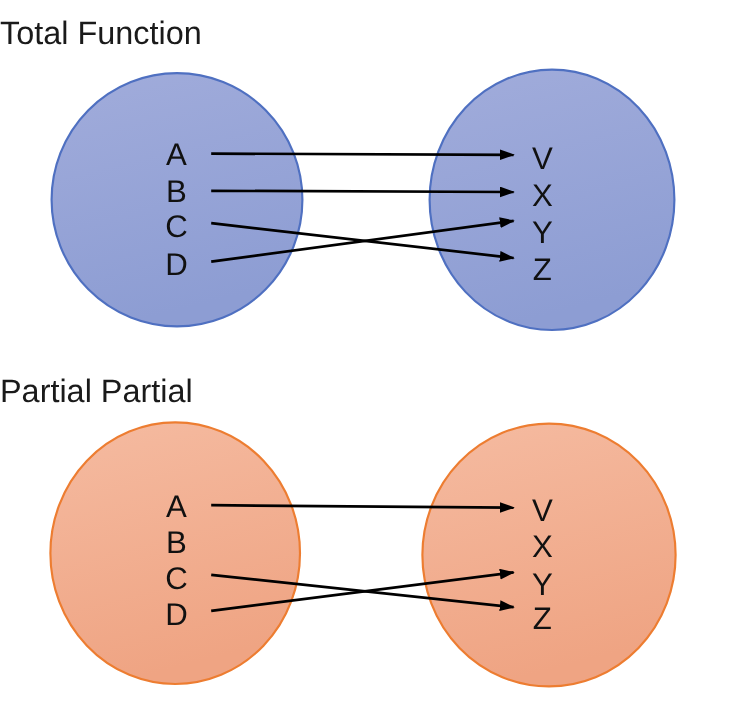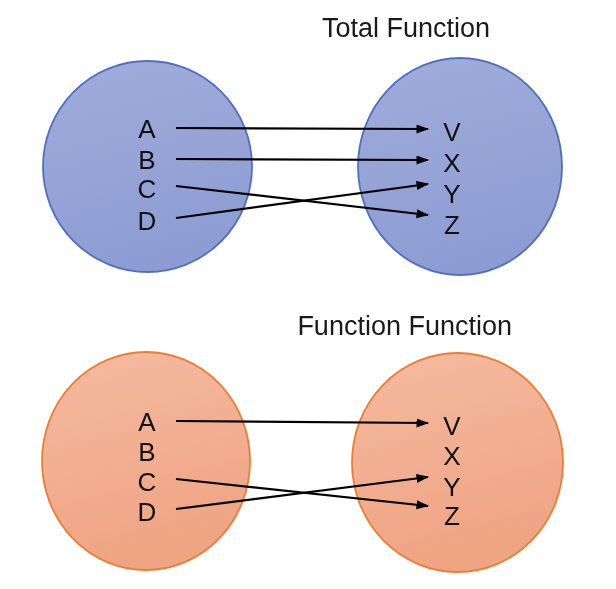--- a/index.html
+++ b/index.html
@@ -1,18 +1,18 @@
 <!DOCTYPE html>
 <html><head>
 <meta charset="utf-8">
 <style>
   html,body{margin:0;padding:0;background:#fff;}
   .canvas{position:relative;width:616px;height:589px;background:#fff;overflow:hidden;
           font-family:"Liberation Sans",sans-serif;}
-  .diagram-title{position:absolute;text-align:right;font-size:27px;color:#1a1a1a;}
+  .diagram-title{position:absolute;text-align:left;font-size:27px;color:#1a1a1a;}
   #title-total{left:0;top:13px;width:490px;}
   #title-partial{left:0;top:311px;width:512px;}
   svg{position:absolute;left:0;top:0;}
   svg text{font-family:"Liberation Sans",sans-serif;}
 </style>
 </head>
 <body>
 
 <div class="canvas">
   <svg id="diagram-svg" width="616" height="589" viewBox="0 0 616 589">
@@ -55,14 +55,14 @@
         <text x="452" y="434.5" text-anchor="middle" font-size="26" fill="#111111">V</text>
         <text x="452" y="464.5" text-anchor="middle" font-size="26" fill="#111111">X</text>
         <text x="452" y="495.5" text-anchor="middle" font-size="26" fill="#111111">Y</text>
         <text x="452" y="524.5" text-anchor="middle" font-size="26" fill="#111111">Z</text>
         <line x1="176" y1="421" x2="428" y2="423" stroke="#000000" stroke-width="2.25" marker-end="url(#arrow)"></line>
         <line x1="176" y1="479" x2="428" y2="506" stroke="#000000" stroke-width="2.25" marker-end="url(#arrow)"></line>
         <line x1="176" y1="509" x2="428" y2="477" stroke="#000000" stroke-width="2.25" marker-end="url(#arrow)"></line>
       </g>
     </svg>
   <div class="diagram-title" id="title-total">Total Function</div>
-  <div class="diagram-title" id="title-partial">Function Function</div>
+  <div class="diagram-title" id="title-partial">Partial Partial</div>
 </div>
 
 </body></html>

